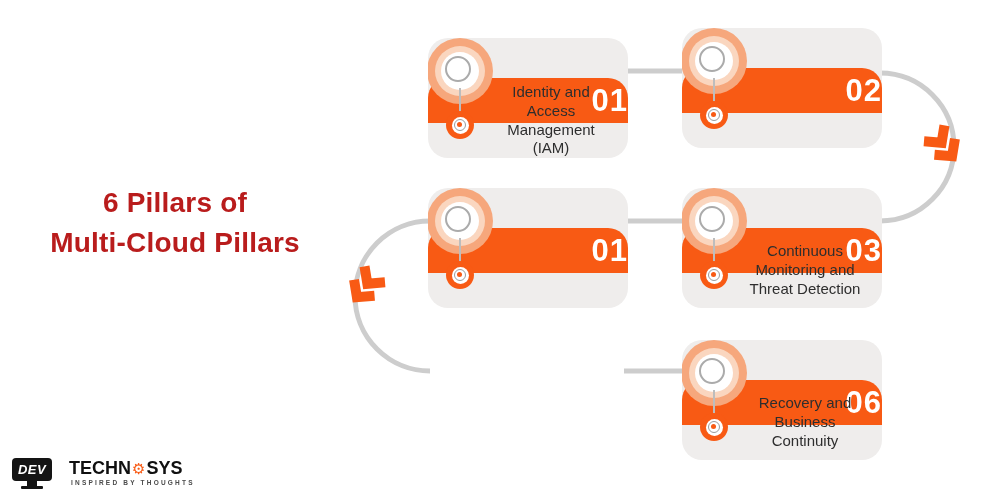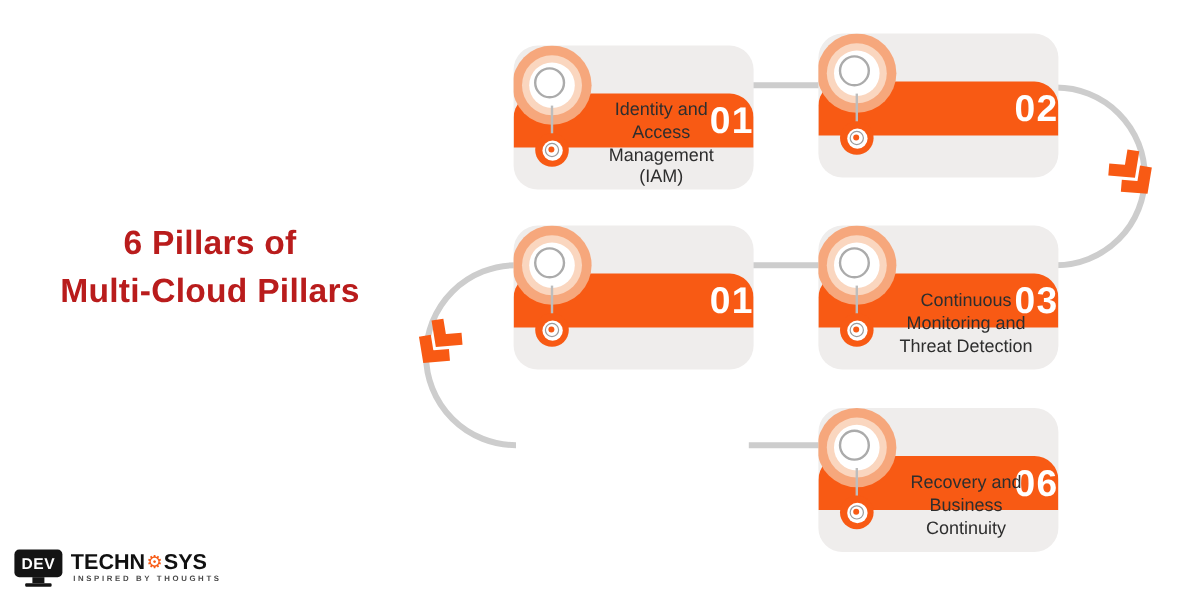--- a/index.html
+++ b/index.html
@@ -46,26 +46,26 @@
   }
   .card-text{
     font-size:15px;font-weight:500;color:#2E2E2E;line-height:1.26;white-space:pre-line;margin:16px;
   }
 
   
   .logo{position:absolute;left:12px;top:458px;z-index:2;display:flex;align-items:flex-start;}
   .monitor-wrap{position:relative;width:42px;height:34px;flex:0 0 auto;}
   .monitor{
     position:absolute;left:0;top:0;width:40px;height:23px;background:#141414;border-radius:4px;
-    display:flex;align-items:center;justify-content:center;
+    display:flex;align-items:center;justify-content:center;font-style:italic;
   }
   .monitor span{color:#ffffff;font-weight:bold;font-size:13px;letter-spacing:0.5px;}
   .monitor-neck{position:absolute;left:15px;top:23px;width:10px;height:5px;background:#141414;}
   .monitor-base{position:absolute;left:9px;top:28px;width:22px;height:3px;background:#141414;border-radius:1px;}
-  .brand{display:flex;flex-direction:column;margin-left:5px;}
+  .brand{display:flex;flex-direction:column;margin-left:15px;}
   .brand-name{
     font-size:18px;font-weight:800;color:#101010;letter-spacing:0px;line-height:20px;
     display:flex;align-items:center;
   }
   .gear{color:#F85A14;font-size:15px;line-height:15px;margin:0 1px;}
   .tagline{
     font-size:6.5px;font-weight:bold;color:#4A4A4A;letter-spacing:2.2px;margin-top:1px;margin-left:2px;
   }
 </style>
 </head>

